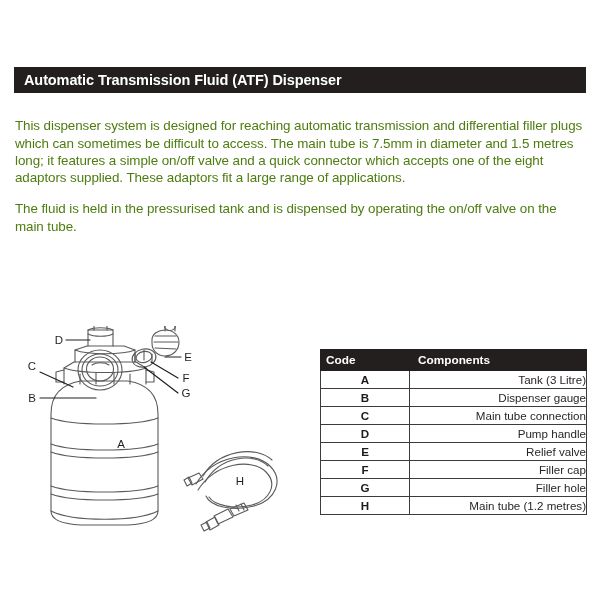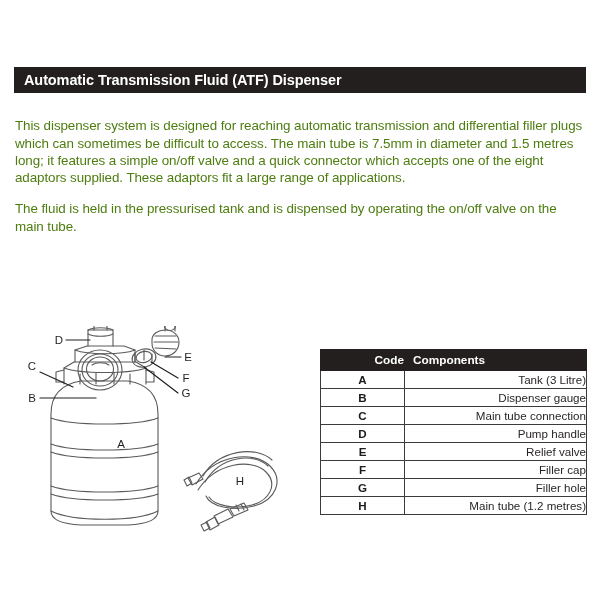--- a/index.html
+++ b/index.html
@@ -97,21 +97,21 @@
   #components-table thead th {
     background: #231f1f;
     color: #ffffff;
     font-weight: bold;
     font-size: 11.8px;
     height: 20px;
     line-height: 20px;
     border-color: #231f1f;
     text-align: left;
   }
-  #components-table thead th.col-code { width: 83px; text-align: right; }
+  #components-table thead th.col-code { padding-left: 5px; width: 83px; }
   #components-table thead th.col-desc { padding-left: 8px; }
   #components-table td.code-cell {
     text-align: center;
     font-weight: bold;
     color: #1c1a1a;
   }
   #components-table td.desc-cell {
     text-align: right;
     padding-left: 8px;
     color: #2a2627;

